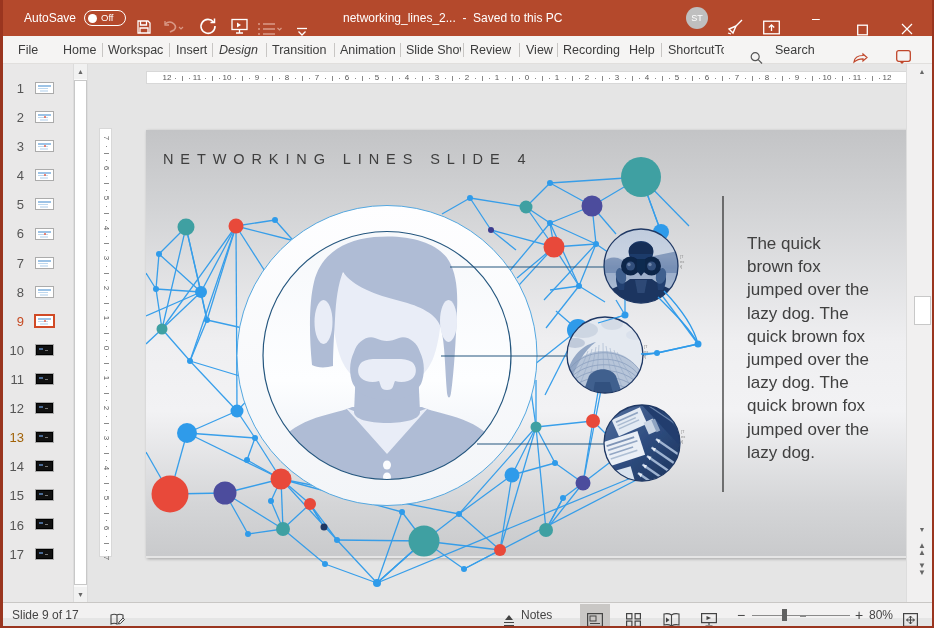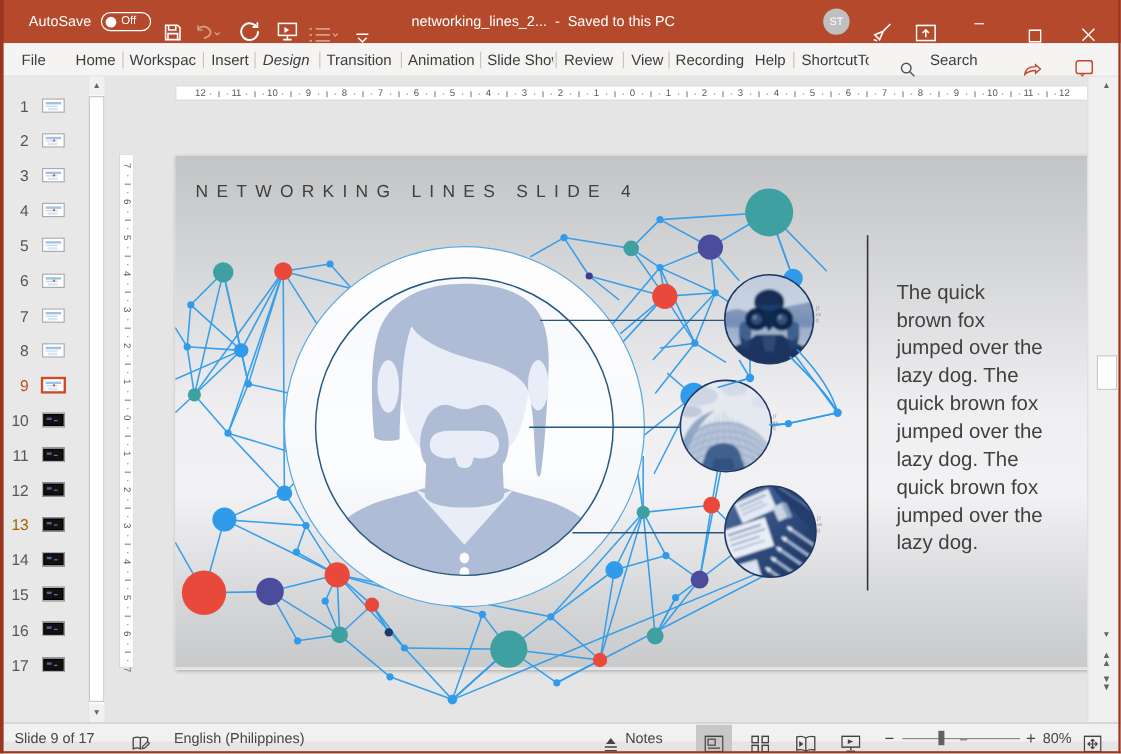--- a/index.html
+++ b/index.html
@@ -836,21 +836,20 @@
   <div style="position:absolute; left:6px; top:478px; width:18px; height:14px; text-align:center; font-size:8px; line-height:7px;">▲<br>▲</div>
   <div style="position:absolute; left:6px; top:498px; width:18px; height:14px; text-align:center; font-size:8px; line-height:7px;">▼<br>▼</div>
 </div>
 
 <div class="abs" id="statusbar">
   <span class="s" style="left:12px;">Slide 9 of 17</span>
   <svg class="s" style="left:110px; top:5px;" width="16" height="14" viewBox="0 0 16 14">
       <path d="M1 2 q3.5 -1.5 6 0 v9 q-2.5 -1.5 -6 0 z M7 2 q2.5 -1.5 6 0 v4" fill="none" stroke="#444" stroke-width="1.1"></path>
       <path d="M9 9 l4 -4 1.5 1.5 -4 4 -2 0.5 z" fill="none" stroke="#444" stroke-width="1"></path>
     </svg>
-  <span class="s" style="left:145px;">English (Philippines)</span>
   <svg class="s" style="left:502px; top:6px;" width="14" height="12" viewBox="0 0 14 12">
       <path d="M7 0 L11 5 H3 z" fill="#444"></path>
       <path d="M2 7.5 h10 M2 10.5 h10" stroke="#444" stroke-width="1.2"></path>
     </svg>
   <span class="s" style="left:521px;">Notes</span>
   <div class="s" style="left:580px; top:1px; width:30px; height:22px; background:#C9C7C5;"></div>
   <svg class="s" style="left:587px; top:5px;" width="16" height="14" viewBox="0 0 16 14">
       <rect x="0.6" y="0.6" width="14.8" height="12.8" fill="none" stroke="#444" stroke-width="1.2"></rect>
       <rect x="3" y="3" width="6" height="5" fill="none" stroke="#444" stroke-width="1"></rect>
       <path d="M3 10.5 h10" stroke="#444" stroke-width="1"></path>

